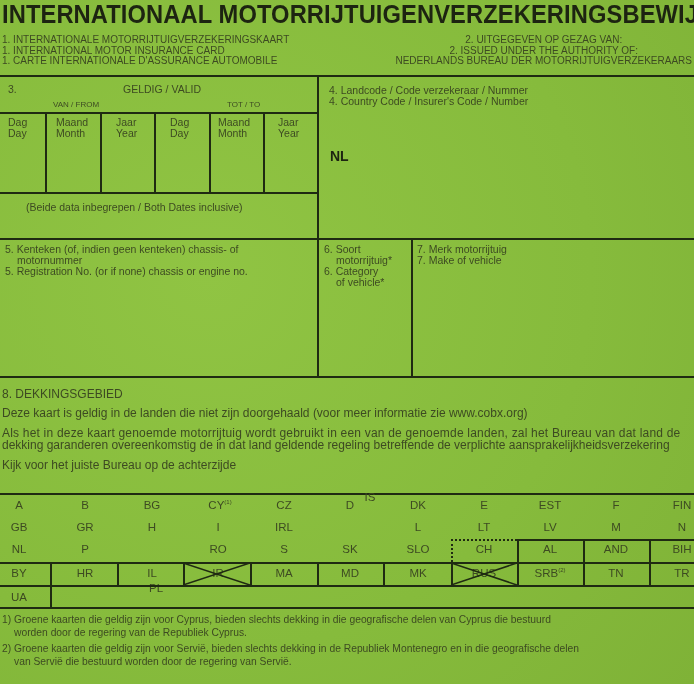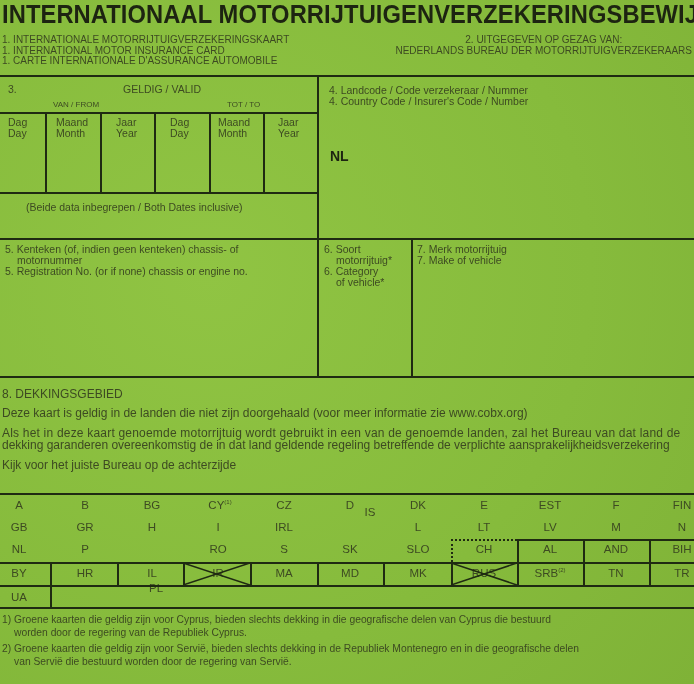--- a/index.html
+++ b/index.html
@@ -38,20 +38,21 @@
 <body>
 
 <div class="abs title">INTERNATIONAAL MOTORRIJTUIGENVERZEKERINGSBEWIJS</div>
 <div class="abs sub sub-left">
   <div>1. INTERNATIONALE MOTORRIJTUIGVERZEKERINGSKAART</div>
   <div>1. INTERNATIONAL MOTOR INSURANCE CARD</div>
   <div>1. CARTE INTERNATIONALE D'ASSURANCE AUTOMOBILE</div>
 </div>
 <div class="abs sub sub-right">
   <div>2. UITGEGEVEN OP GEZAG VAN:</div>
+  <div>2. ISSUED UNDER THE AUTHORITY OF:</div>
   <div>NEDERLANDS BUREAU DER MOTORRIJTUIGVERZEKERAARS</div>
 </div>
 
 <div class="hline" style="left:0;top:75px;width:694px;"></div>
 <div class="vline" style="left:317px;top:75px;height:303px;"></div>
 <div class="hline thin" style="left:0;top:112px;width:317px;"></div>
 <div class="hline thin" style="left:0;top:192px;width:317px;"></div>
 <div class="vline vthin" style="left:45px;top:112px;height:80px;"></div>
 <div class="vline vthin" style="left:100px;top:112px;height:80px;"></div>
 <div class="vline vthin" style="left:154px;top:112px;height:80px;"></div>
@@ -138,21 +139,21 @@
 <div class="country" style="left:484px;top:499px;">E</div>
 <div class="country" style="left:550px;top:499px;">EST</div>
 <div class="country" style="left:616px;top:499px;">F</div>
 <div class="country" style="left:682px;top:499px;">FIN</div>
 
 <div class="country" style="left:19px;top:521px;">GB</div>
 <div class="country" style="left:85px;top:521px;">GR</div>
 <div class="country" style="left:152px;top:521px;">H</div>
 <div class="country" style="left:218px;top:521px;">I</div>
 <div class="country" style="left:284px;top:521px;">IRL</div>
-<div class="country" style="left:350px;top:506px;padding-left:40px;">IS</div>
+<div class="country" style="left:350px;top:491px;padding-left:40px;">IS</div>
 <div class="country" style="left:418px;top:521px;">L</div>
 <div class="country" style="left:484px;top:521px;">LT</div>
 <div class="country" style="left:550px;top:521px;">LV</div>
 <div class="country" style="left:616px;top:521px;">M</div>
 <div class="country" style="left:682px;top:521px;">N</div>
 
 <div class="country" style="left:19px;top:543px;">NL</div>
 <div class="country" style="left:85px;top:543px;">P</div>
 <div class="country" style="left:156px;top:543px;margin-top:39px;">PL</div>
 <div class="country" style="left:218px;top:543px;">RO</div>

